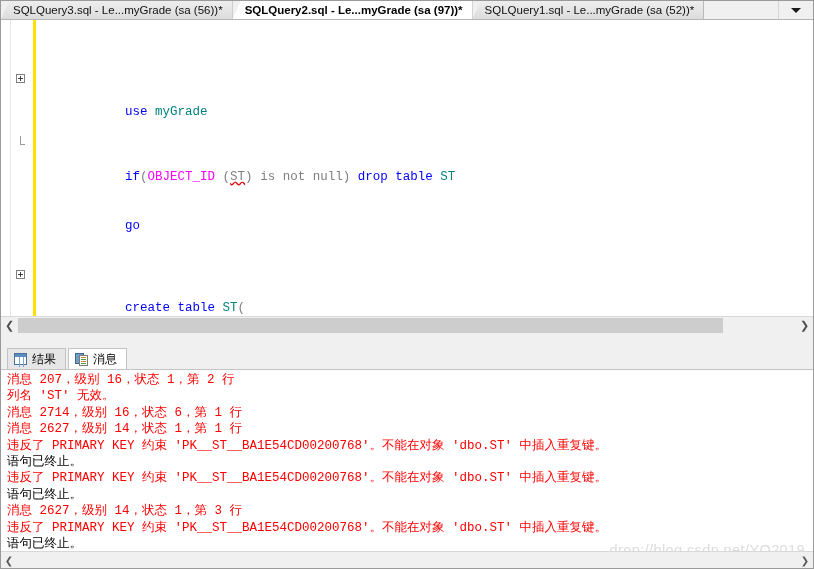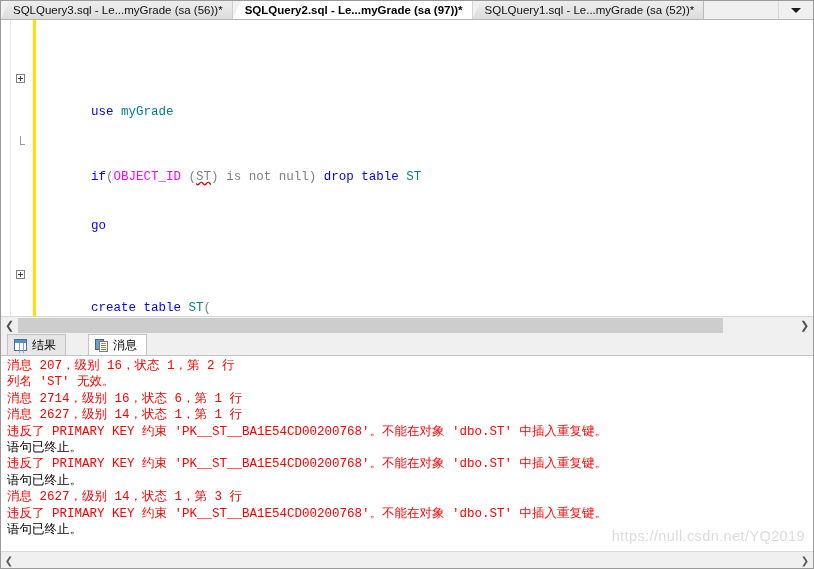--- a/index.html
+++ b/index.html
@@ -98,21 +98,21 @@
     left: 0; top: 0; right: 0; bottom: 0;
     font-family: "Liberation Mono", "DejaVu Sans Mono", monospace;
     font-size: 12.5px;
     line-height: 16.35px;
     white-space: pre;
     color: #000000;
   }
   .cline {
     position: relative;
     height: 16.35px;
-    padding-left: 30px;
+    padding-left: 64px;
     white-space: pre;
   }
   .fold {
     position: absolute;
     left: 15px;
     top: 3px;
     width: 9px; height: 9px;
     border: 1px solid #808080;
     background: #ffffff;
     box-sizing: border-box;
@@ -177,28 +177,27 @@
   .hs-thumb {
     position: absolute;
     left: 0; top: 1px;
     height: 15px;
     width: 705px;
     background: #cdcdcd;
   }
 
   
   .resulttabs {
-    height: 22px;
+    height: 36px;
     background: #f0f0f0;
     border-bottom: 1px solid #c3c3c3;
     display: flex;
     align-items: flex-end;
     padding-left: 6px;
     box-sizing: border-box;
-    gap: 20px;
   }
   .rtab {
     display: flex;
     align-items: center;
     gap: 5px;
     height: 21px;
     padding: 0 9px 0 6px;
     font-size: 12px;
     color: #000;
     background: #e6e6e6;
@@ -403,21 +402,21 @@
     <div class="msg-line m-red">消息 2714，级别 16，状态 6，第 1 行</div>
     <div class="msg-line m-red">消息 2627，级别 14，状态 1，第 1 行</div>
     <div class="msg-line m-red">违反了 PRIMARY KEY 约束 'PK__ST__BA1E54CD00200768'。不能在对象 'dbo.ST' 中插入重复键。</div>
     <div class="msg-line m-black">语句已终止。</div>
     <div class="msg-line m-red">违反了 PRIMARY KEY 约束 'PK__ST__BA1E54CD00200768'。不能在对象 'dbo.ST' 中插入重复键。</div>
     <div class="msg-line m-black">语句已终止。</div>
     <div class="msg-line m-red">消息 2627，级别 14，状态 1，第 3 行</div>
     <div class="msg-line m-red">违反了 PRIMARY KEY 约束 'PK__ST__BA1E54CD00200768'。不能在对象 'dbo.ST' 中插入重复键。</div>
     <div class="msg-line m-black">语句已终止。</div>
 
-    <div class="watermark">https://null.csdn.net/YQ2019</div>
+    <div class="watermark">drop://blog.csdn.net/YQ2019</div>
   </div>
 
   <div class="bottombar">
     <div class="bb-btn">❮</div>
     <div class="bb-track"></div>
     <div class="bb-btn">❯</div>
   </div>
 
 </div>
 

